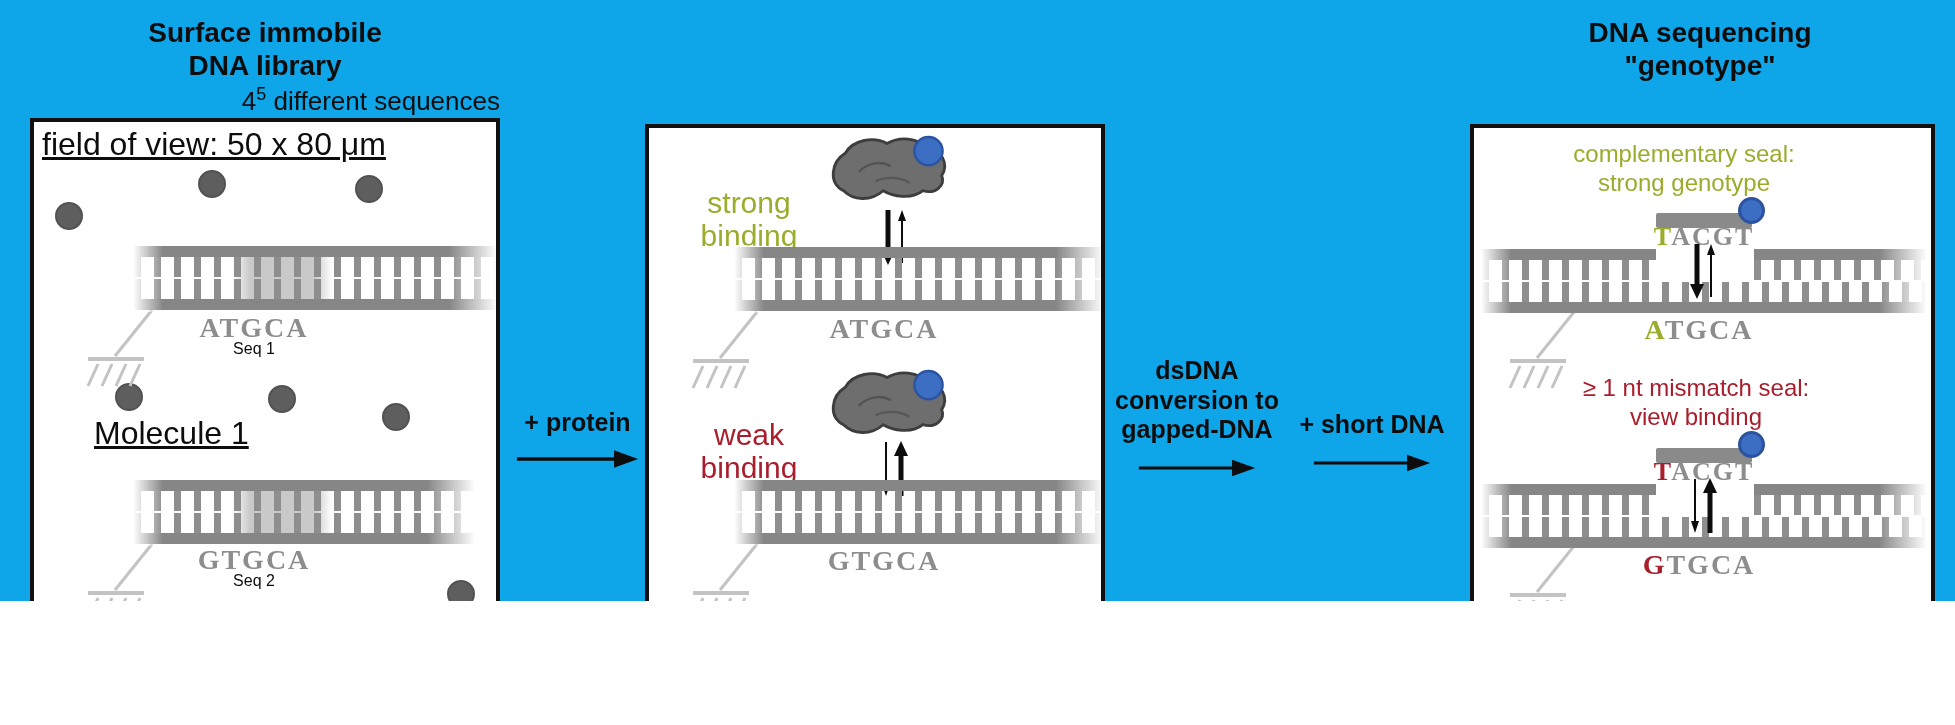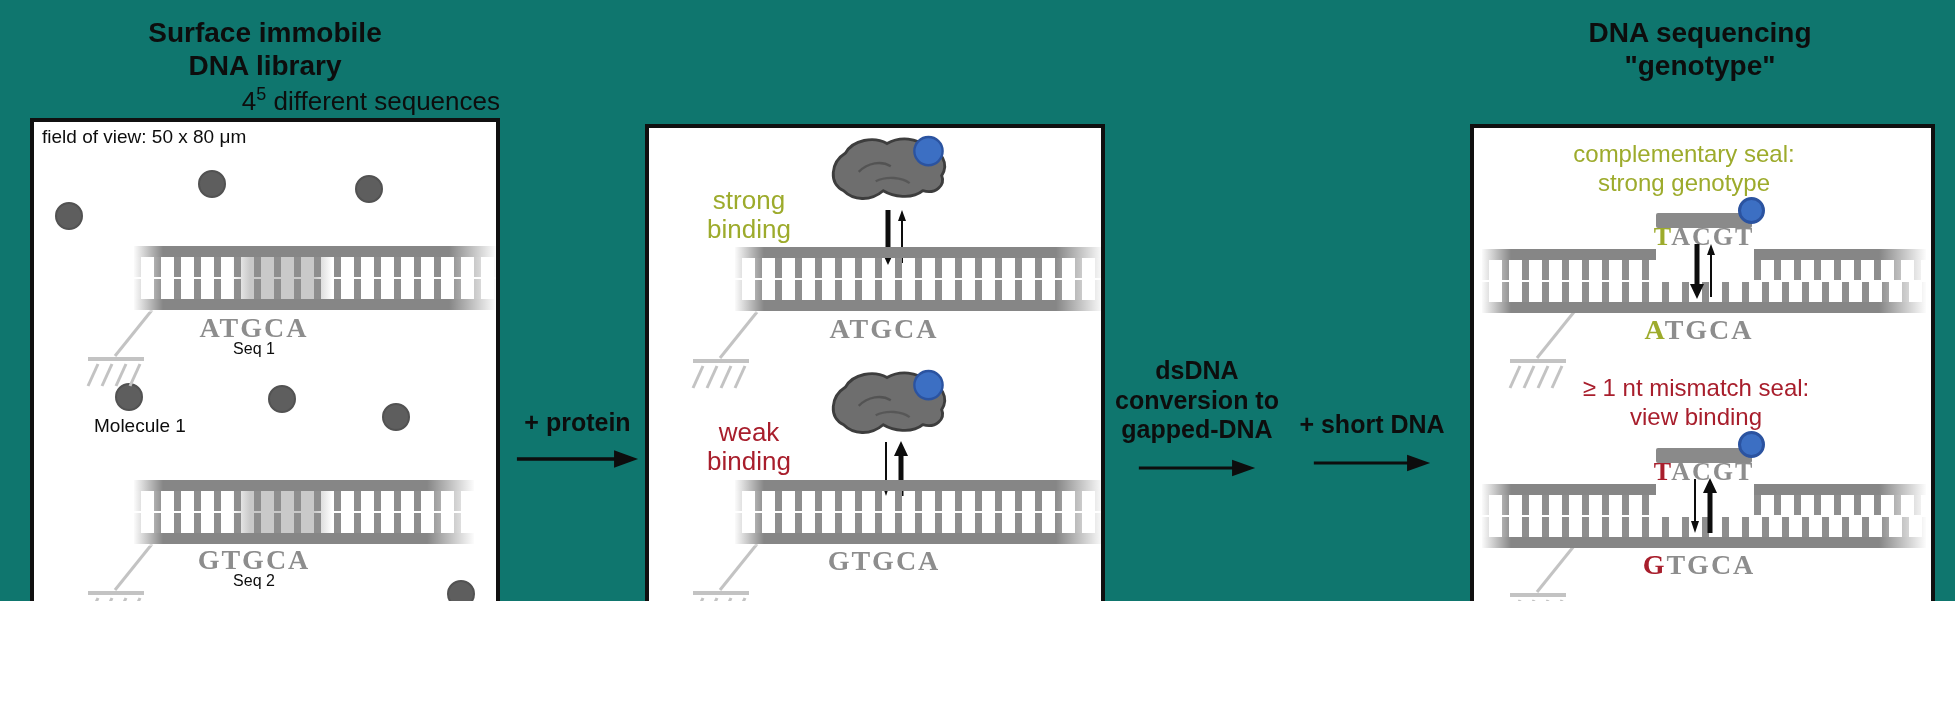--- a/index.html
+++ b/index.html
@@ -1,29 +1,29 @@
 <!DOCTYPE html>
 <html><head>
 <meta charset="utf-8">
 <style>
   html,body{margin:0;padding:0;background:#fff;}
-  .canvas{position:relative;width:1955px;height:601px;background:#0f766e;overflow:hidden;
+  .canvas{position:relative;width:1955px;height:601px;background:#0ea5e9;overflow:hidden;
           font-family:"Liberation Sans",sans-serif;color:#111;}
   .abs{position:absolute;}
   .ctitle{font-weight:bold;font-size:28px;line-height:1.18;text-align:center;color:#0d0d0d;}
   .csub{font-size:26px;text-align:center;color:#0d0d0d;}
   .csub sup{font-size:18px;}
   .panel{position:absolute;border:4px solid #101010;background:#fff;overflow:hidden;}
-  .small-label{font-size:19px;color:#0d0d0d;}
+  .small-label{font-size:32px;color:#0d0d0d;text-decoration:underline;}
   .seq-name{font-size:16px;color:#0d0d0d;text-align:center;}
   .seqtext{font-family:"Liberation Serif",serif;font-weight:bold;font-size:28px;color:#8d8d8d;
            letter-spacing:2px;text-align:center;white-space:nowrap;}
   .first-green{color:#9dab2c;}
   .first-red{color:#a81e2c;}
-  .bind-label{font-size:26px;line-height:1.1;text-align:center;font-weight:normal;}
+  .bind-label{font-size:30px;line-height:1.1;text-align:center;font-weight:normal;}
   .bind-strong{color:#9dab2c;}
   .bind-weak{color:#a81e2c;}
   .cap{font-size:24px;line-height:1.2;text-align:center;}
   .arrow-label{font-weight:bold;font-size:25px;text-align:center;line-height:1.18;color:#0d0d0d;}
   .arrow-block{position:absolute;display:flex;flex-direction:column;align-items:center;}
 
   
   .dot{position:absolute;width:28px;height:28px;border-radius:50%;
        background:#5e5e5e;border:2px solid #525252;box-sizing:border-box;}
 

